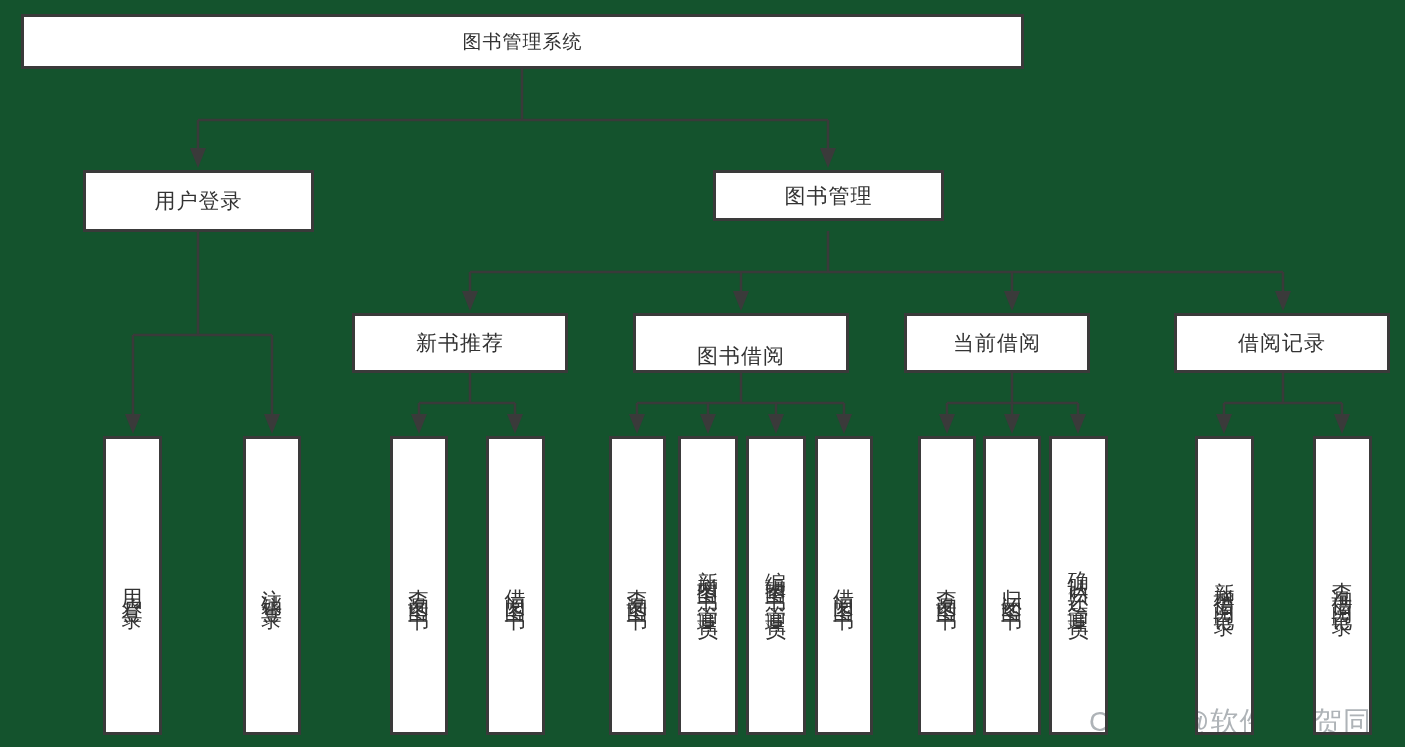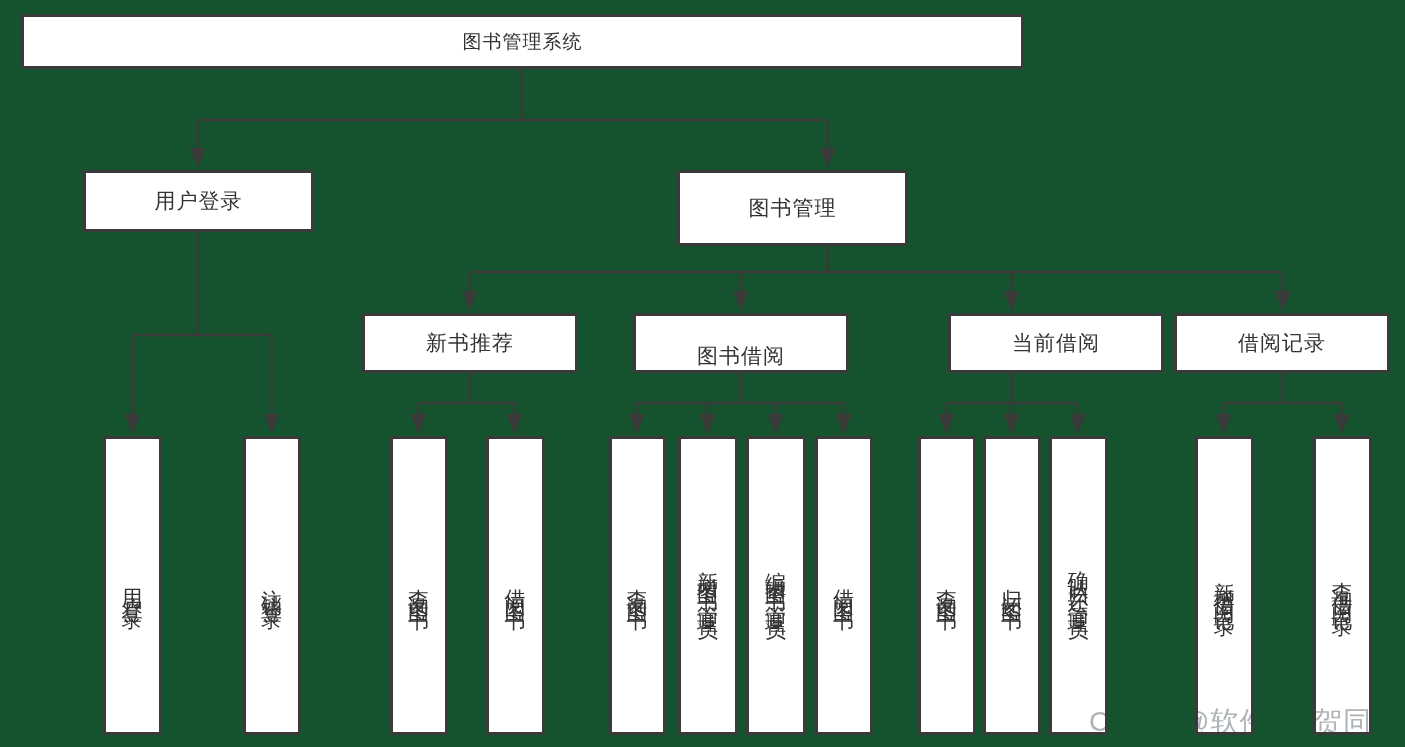--- a/index.html
+++ b/index.html
@@ -109,31 +109,31 @@
     </g>
   </svg>
 
   <div class="node root" style="left:21px; top:14px; width:1003px; height:55px;">
     <span>图书管理系统</span>
   </div>
 
   <div class="node level" style="left:83px; top:170px; width:231px; height:62px;">
     <span>用户登录</span>
   </div>
-  <div class="node level" style="left:677px; top:170px; width:231px; height:76px;">
+  <div class="node level" style="left:713px; top:170px; width:231px; height:51px;">
     <span>图书管理</span>
   </div>
 
-  <div class="node level" style="left:362px; top:313px; width:216px; height:60px;">
+  <div class="node level" style="left:352px; top:313px; width:216px; height:60px;">
     <span>新书推荐</span>
   </div>
   <div class="node level" style="left:633px; top:313px; width:216px; height:60px;align-items:flex-end;">
     <span>图书借阅</span>
   </div>
-  <div class="node level" style="left:948px; top:313px; width:216px; height:60px;">
+  <div class="node level" style="left:904px; top:313px; width:186px; height:60px;">
     <span>当前借阅</span>
   </div>
   <div class="node level" style="left:1174px; top:313px; width:216px; height:60px;text-align:right;">
     <span>借阅记录</span>
   </div>
 
   <div class="node vbox" style="left:103px; top:436px; width:59px; height:299px;">
     <span>用户登录</span>
   </div>
   <div class="node vbox" style="left:243px; top:436px; width:58px; height:299px;">

